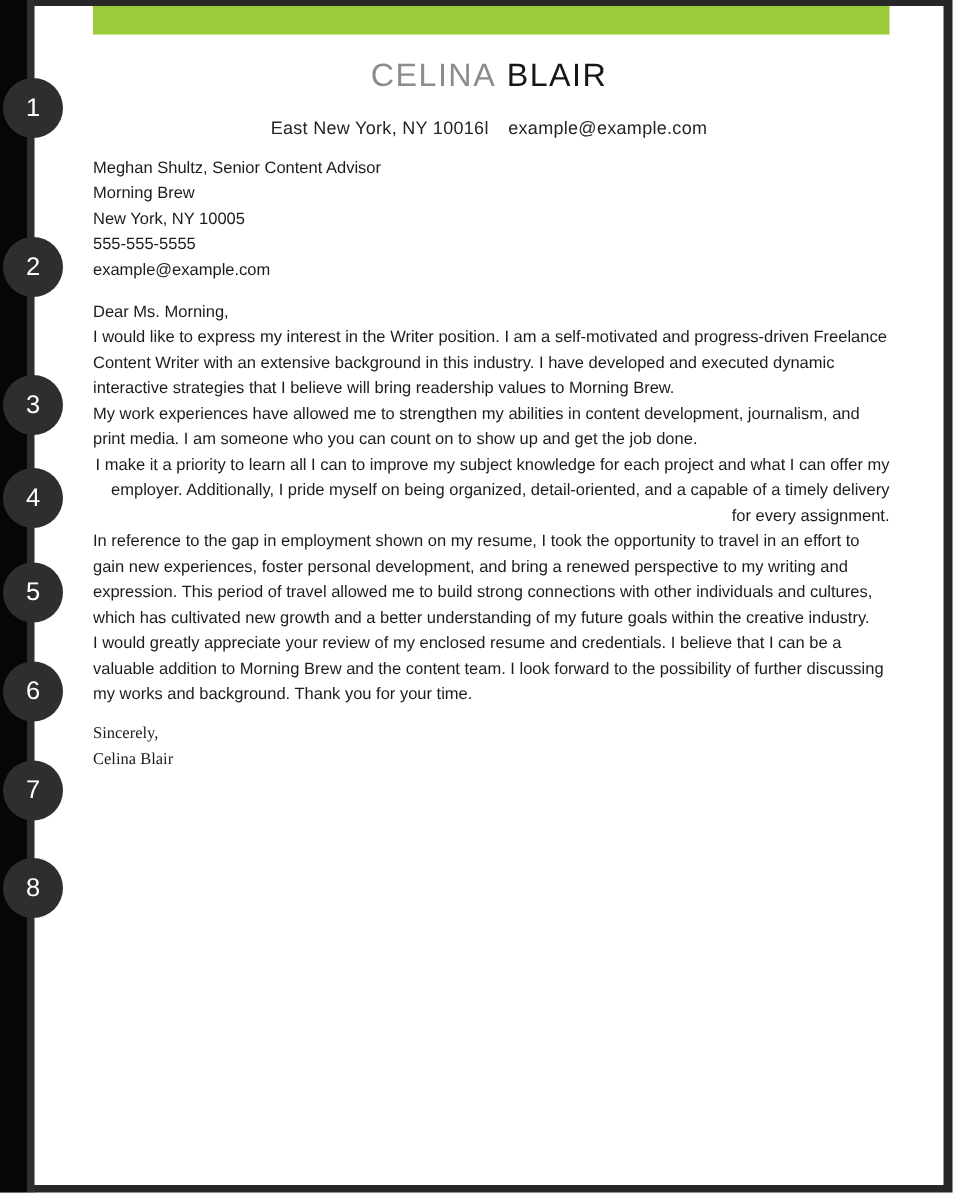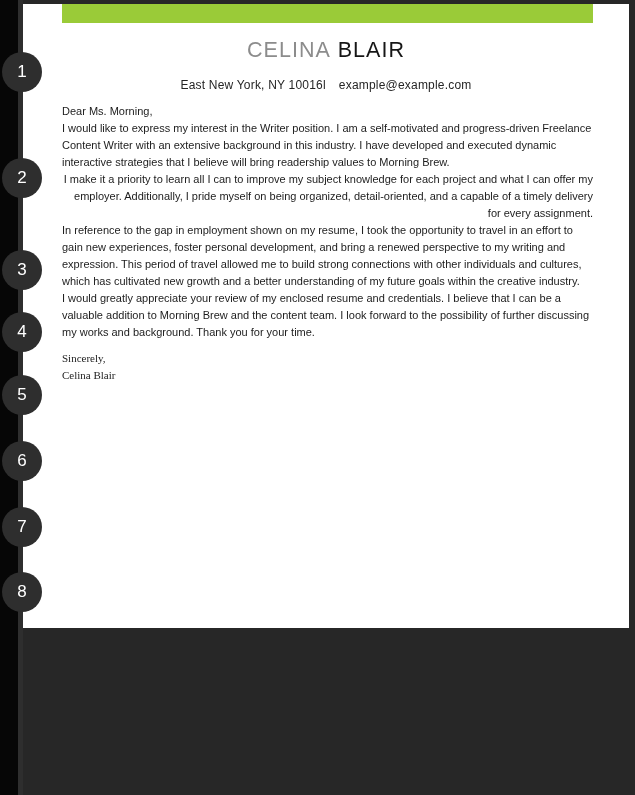--- a/index.html
+++ b/index.html
@@ -19,21 +19,21 @@
   }
   .timeline-line {
     position: absolute;
     left: 18px; top: 0;
     width: 5px; height: 795px;
     background: #2e2e2e;
   }
   .page {
     position: absolute;
     left: 23px; top: 4px;
-    width: 606px; height: 624px;
+    width: 606px; height: 786px;
     background: #ffffff;
   }
   .accent-bar {
     margin: 0 36px 0 39px;
     height: 19px;
     background: #9acb38;
   }
   .step-marker {
     position: absolute;
     left: 2px;
@@ -94,24 +94,32 @@
   <div class="name-header">
     <span class="name-first">CELINA</span><span class="name-last">BLAIR</span>
   </div>
 
   <div class="contact-line">
     <span class="contact-location">East New York, NY 10016l</span><span class="contact-email">example@example.com</span>
   </div>
 
   <div class="content">
 
+    <div class="recipient-block">
+      <div>Meghan Shultz, Senior Content Advisor</div>
+      <div>Morning Brew</div>
+      <div>New York, NY 10005</div>
+      <div>555-555-5555</div>
+      <div>example@example.com</div>
+    </div>
 
     <div class="salutation">Dear Ms. Morning,</div>
 
     <p class="p1">I would like to express my interest in the Writer position. I am a self-motivated and progress-driven Freelance Content Writer with an extensive background in this industry. I have developed and executed dynamic interactive strategies that I believe will bring readership values to Morning Brew.</p>
+    <p class="p2">My work experiences have allowed me to strengthen my abilities in content development, journalism, and print media. I am someone who you can count on to show up and get the job done.</p>
     <p class="p3">I make it a priority to learn all I can to improve my subject knowledge for each project and what I can offer my employer. Additionally, I pride myself on being organized, detail-oriented, and a capable of a timely delivery for every assignment.</p>
     <p class="p4">In reference to the gap in employment shown on my resume, I took the opportunity to travel in an effort to gain new experiences, foster personal development, and bring a renewed perspective to my writing and expression. This period of travel allowed me to build strong connections with other individuals and cultures, which has cultivated new growth and a better understanding of my future goals within the creative industry.</p>
     <p class="p5">I would greatly appreciate your review of my enclosed resume and credentials. I believe that I can be a valuable addition to Morning Brew and the content team. I look forward to the possibility of further discussing my works and background. Thank you for your time.</p>
 
     <div class="closing-block">
       <div>Sincerely,</div>
       <div>Celina Blair</div>
     </div>
   </div>
 </div>

